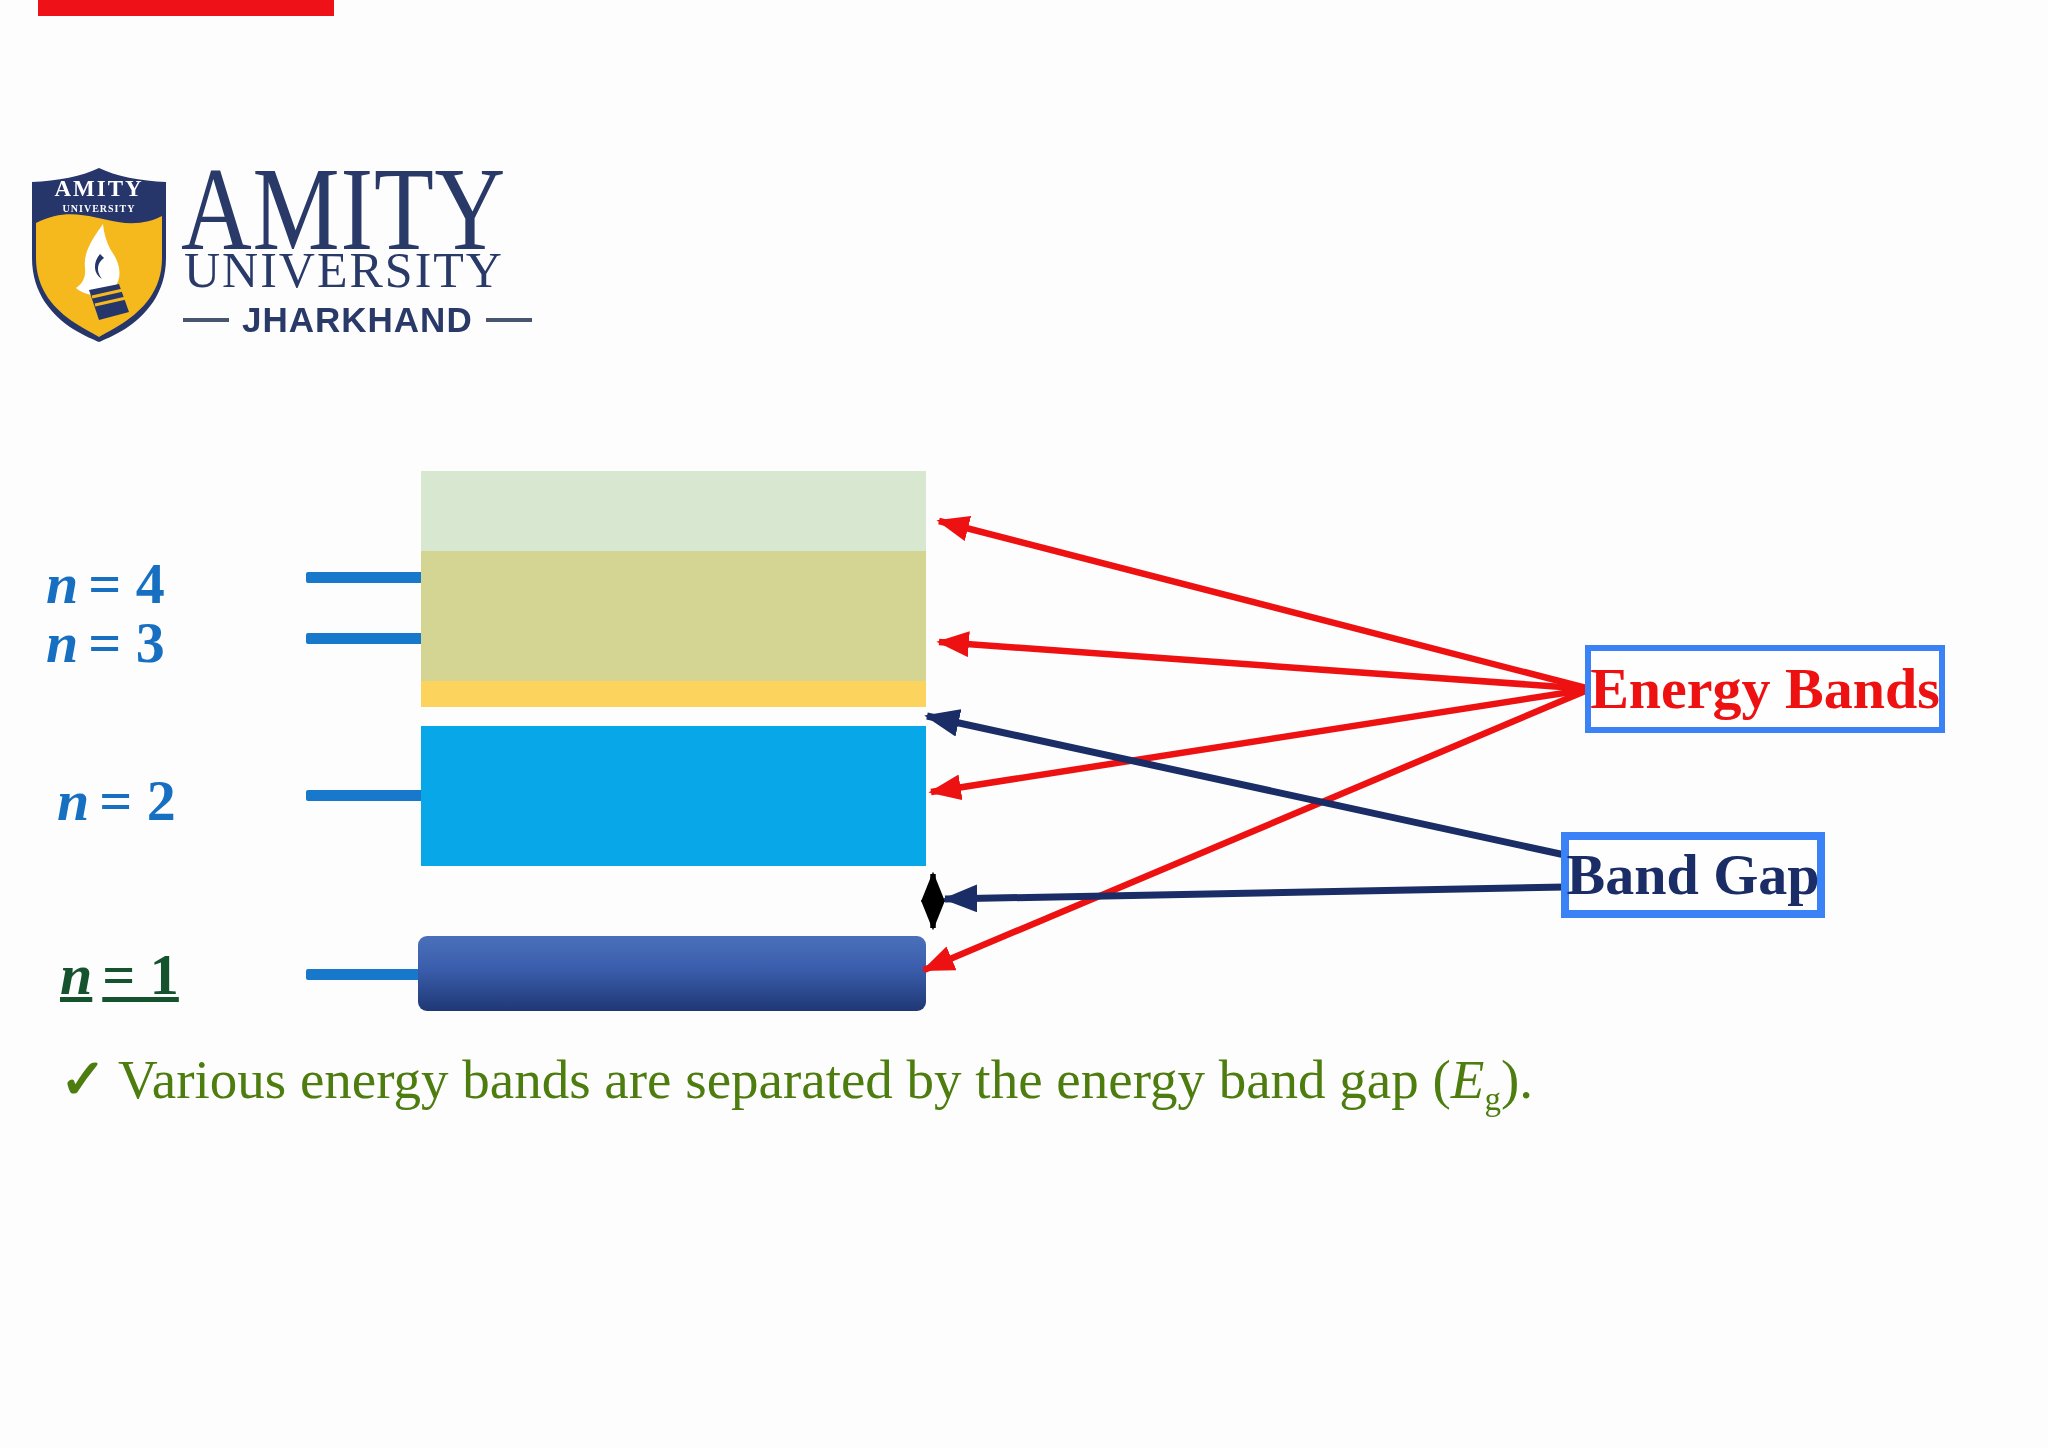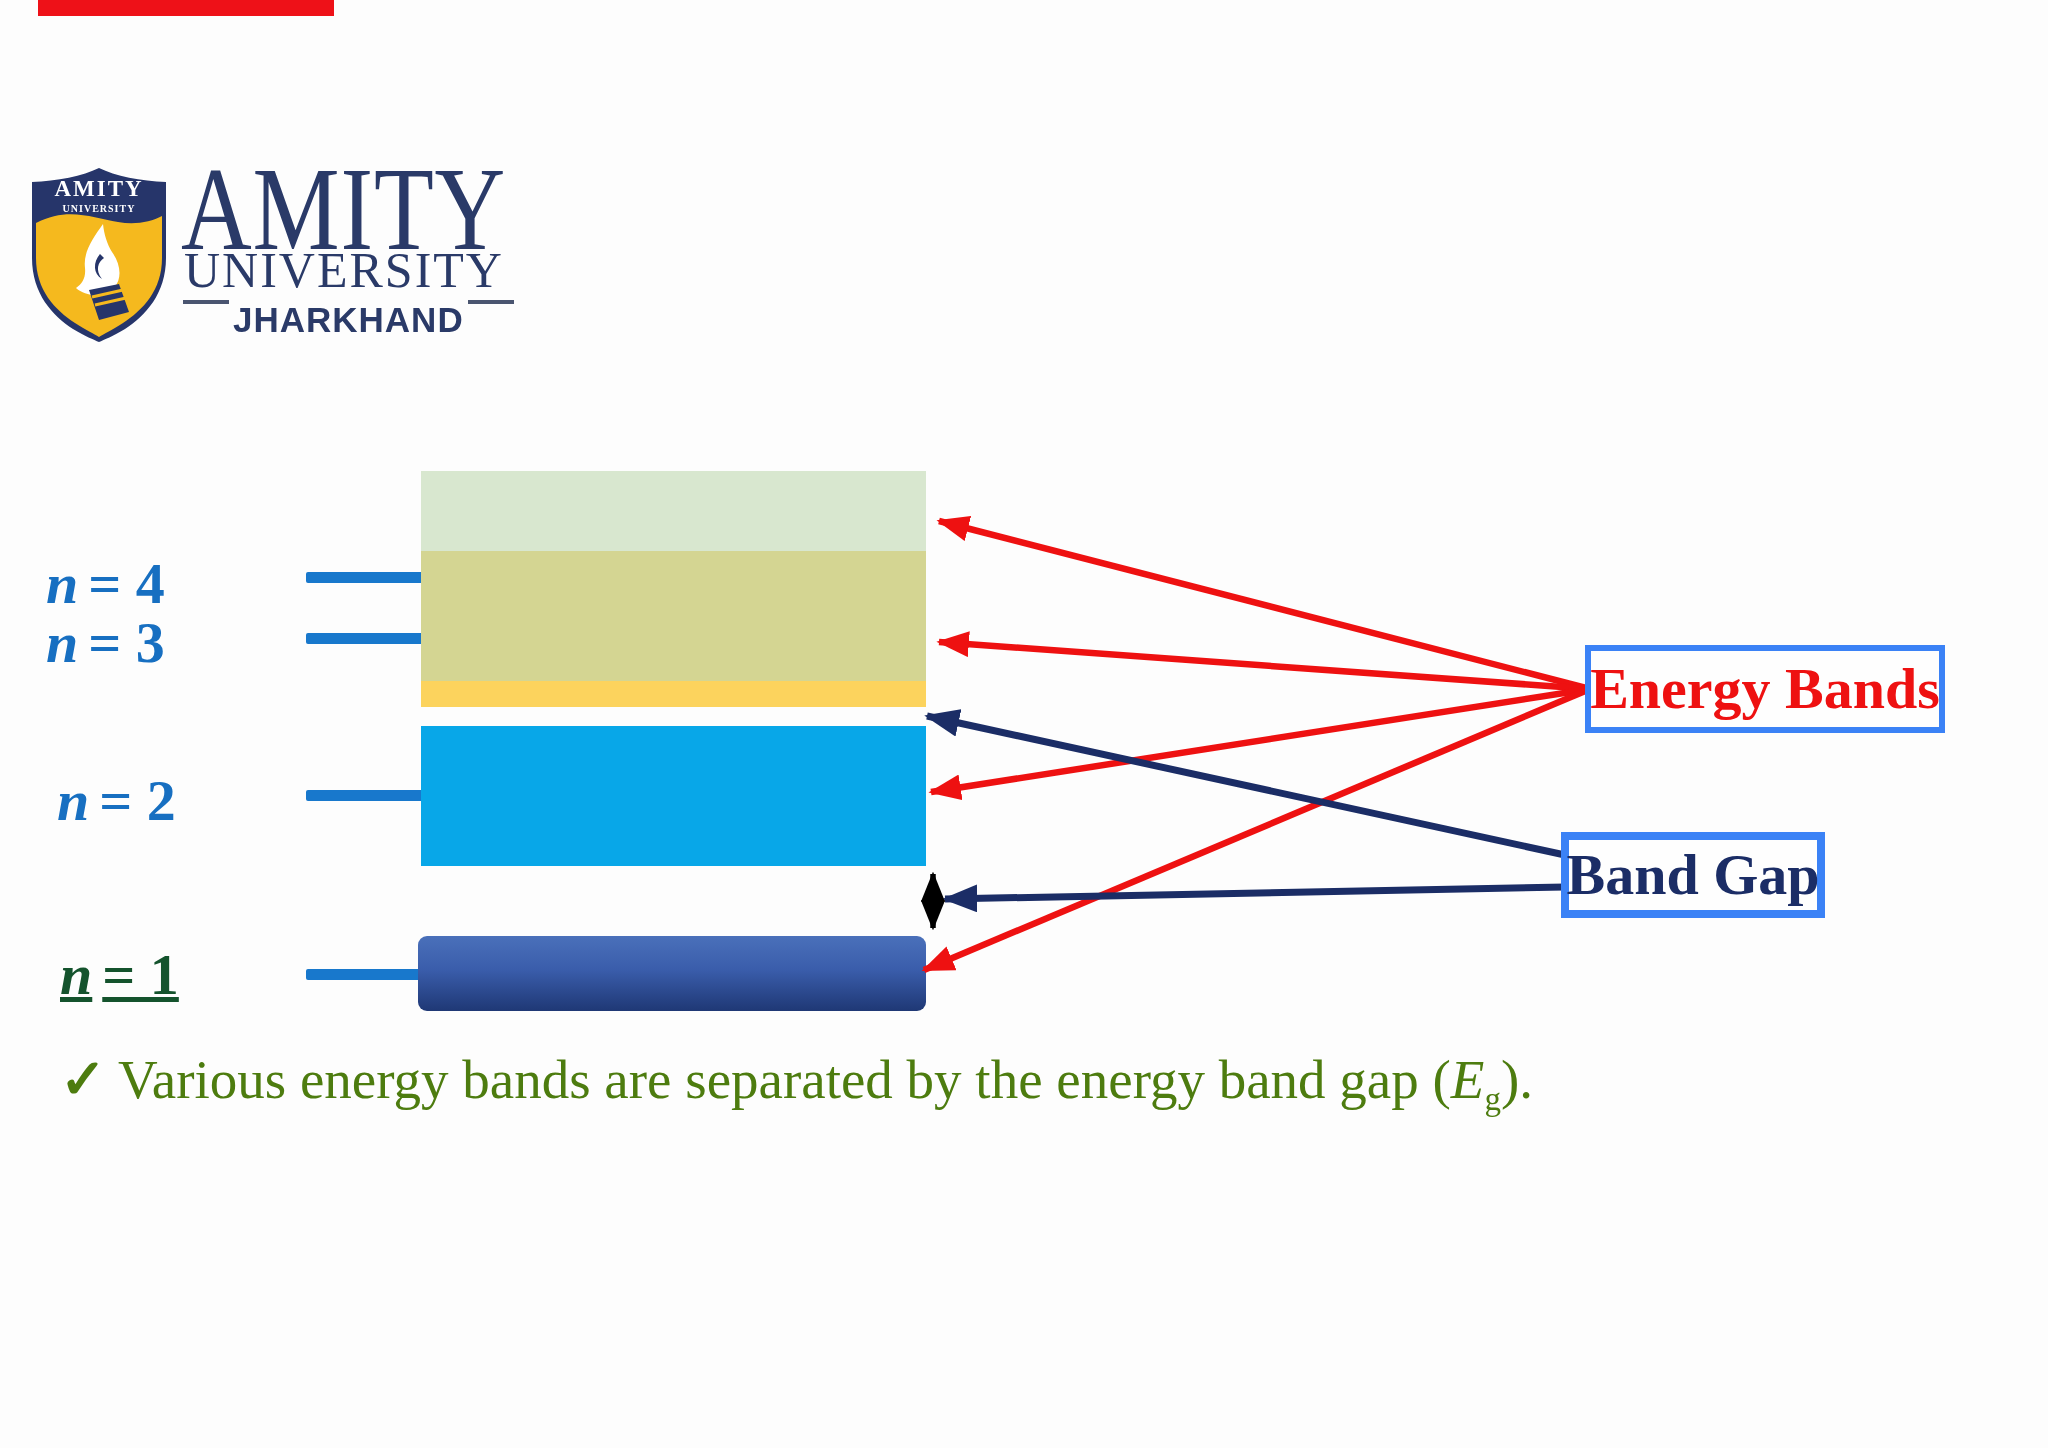--- a/index.html
+++ b/index.html
@@ -11,21 +11,21 @@
 
   
   .topbar{position:absolute;left:38px;top:0;width:296px;height:16px;}
 
   
   .shield{position:absolute;left:23px;top:166px;width:152px;height:178px;}
   .wm1{position:absolute;left:181px;top:151px;font-size:118px;line-height:1;
        color:#2a3a68;letter-spacing:1px;transform:scaleX(.83);transform-origin:0 0;font-weight:500;}
   .wm2{position:absolute;left:184px;top:245px;font-size:50px;line-height:1;
        color:#2a3a68;letter-spacing:2px;font-weight:500;}
-  .wm3{position:absolute;left:183px;top:300px;display:flex;align-items:flex-start;gap:4px;
+  .wm3{position:absolute;left:183px;top:300px;display:flex;align-items:center;gap:13px;
        font-family:"Liberation Sans","DejaVu Sans",sans-serif;font-weight:bold;
        font-size:35px;color:#2a3a68;letter-spacing:1px;}
   .wm3 .rule{display:inline-block;width:46px;height:4px;background:#4a5570;}
 
   
   .title{position:absolute;left:760px;top:166px;width:1060px;margin:0;text-align:center;
          font-size:102px;font-weight:bold;color:#0c0c0c;letter-spacing:-1px;line-height:1.1;}
 
   
   .lvl{position:absolute;font-size:58px;font-weight:bold;line-height:1;white-space:nowrap;}

